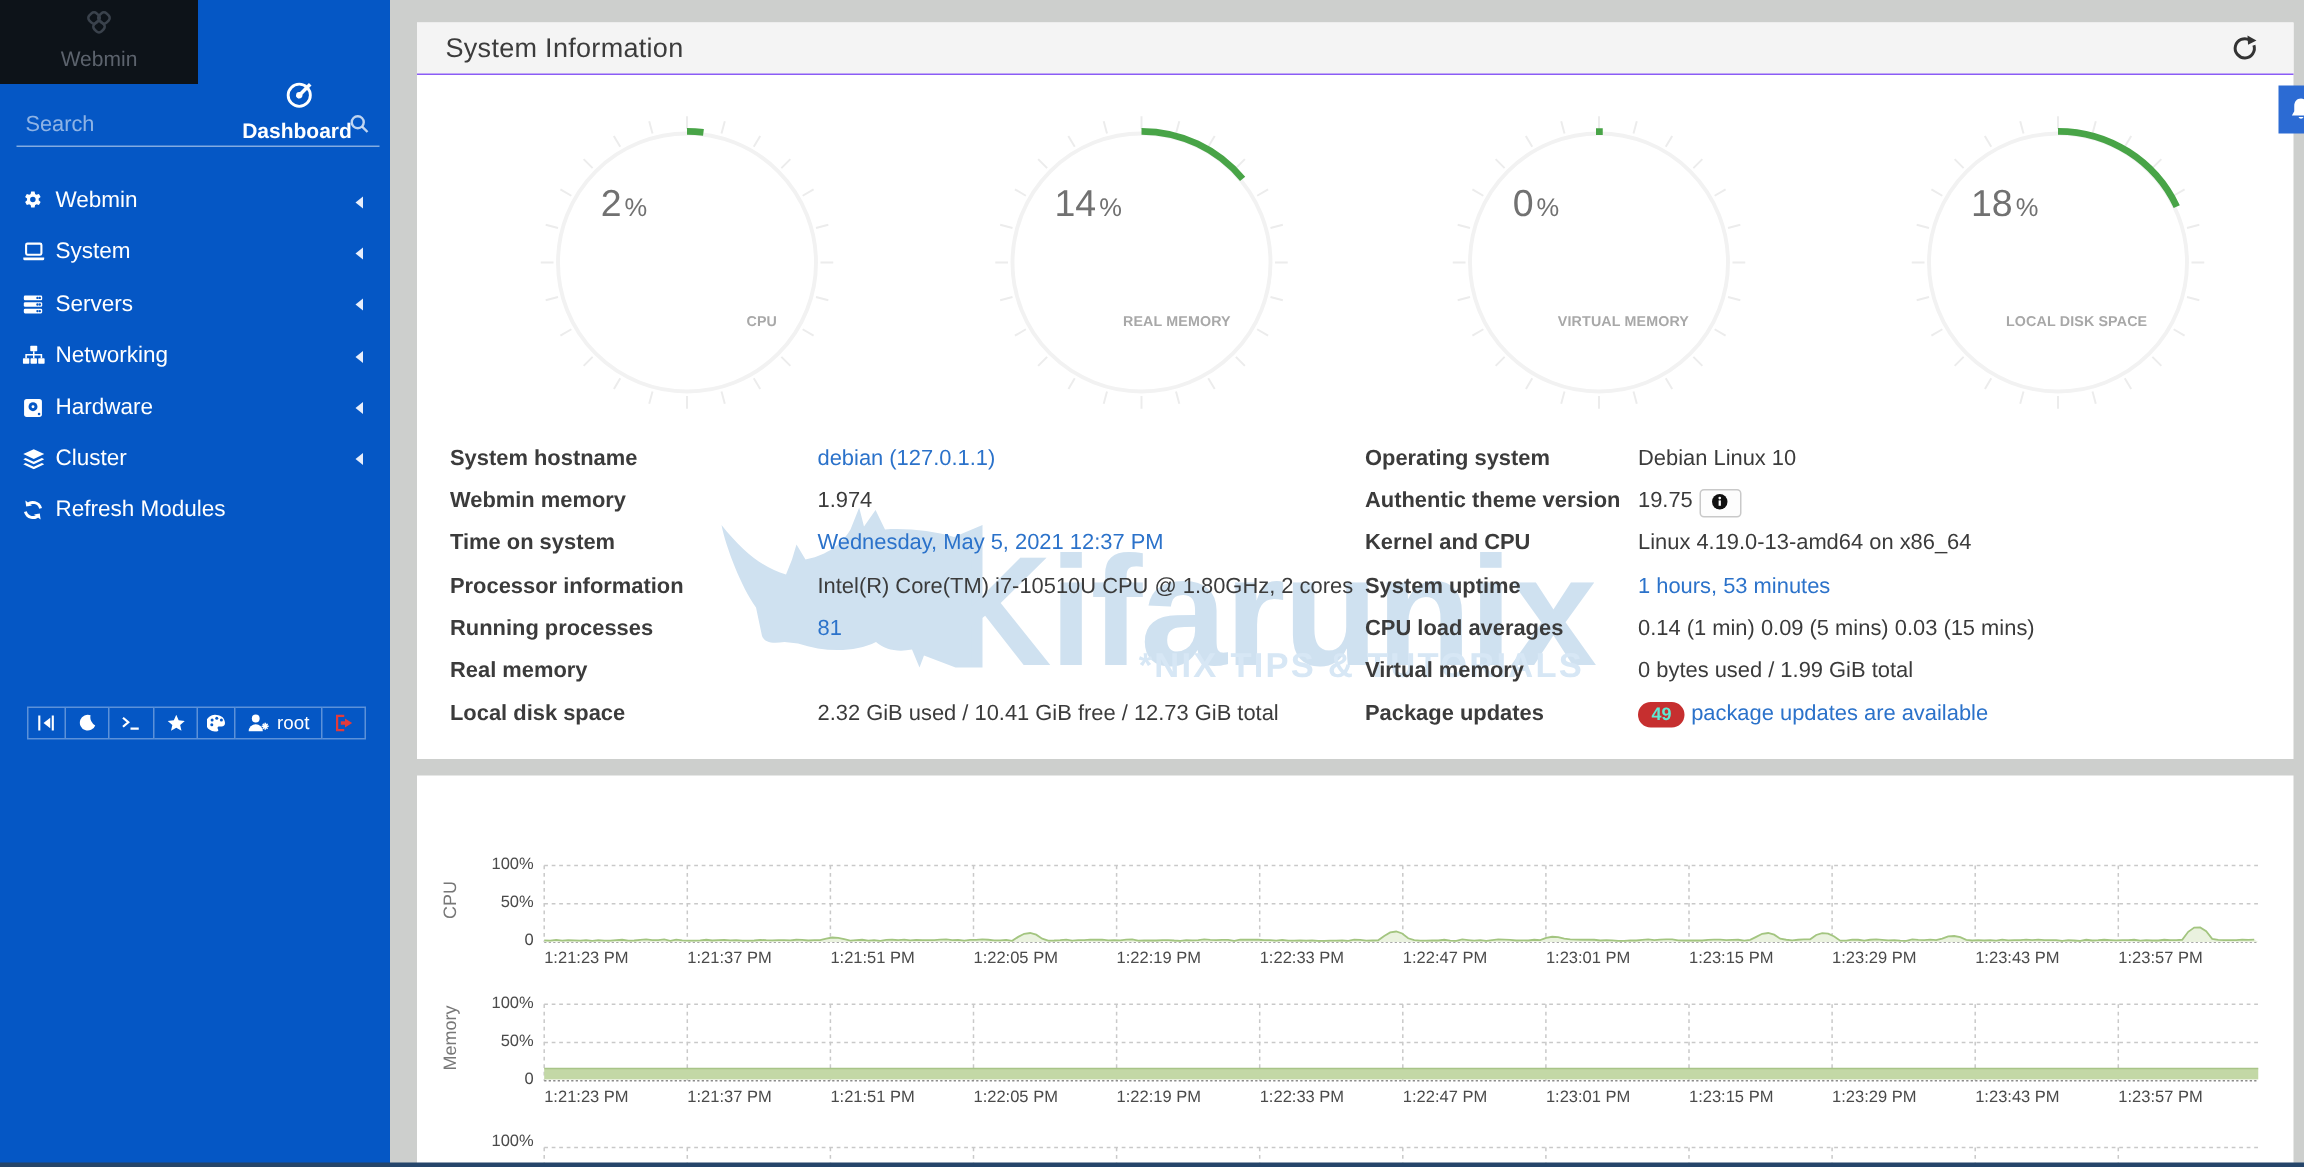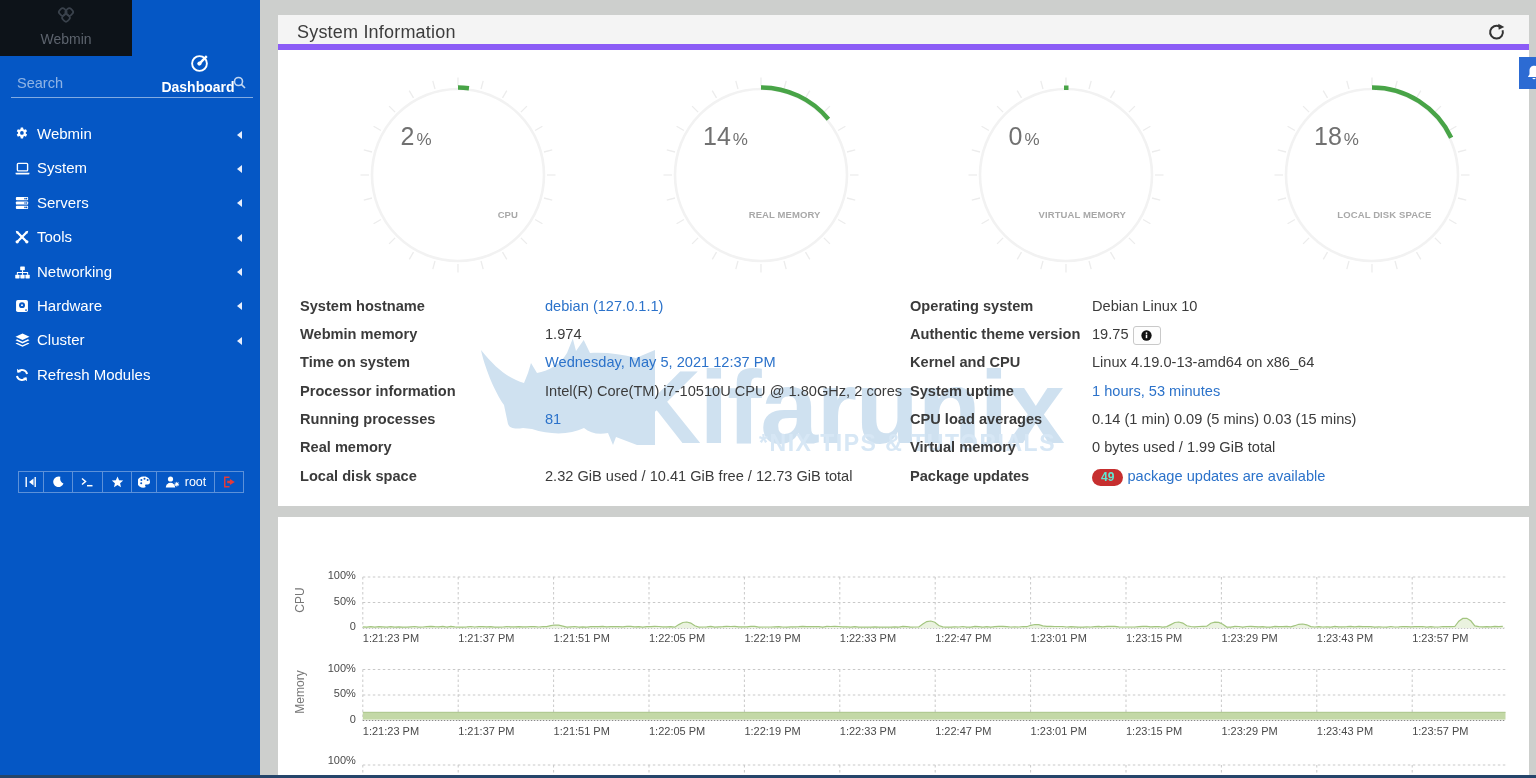--- a/index.html
+++ b/index.html
@@ -15,21 +15,21 @@
 #menu { position:absolute; left:0; top:117px; width:264px; }
 .mi { position:relative; height:34.4px; }
 .mi .ico { position:absolute; left:15px; top:10px; width:15px; height:14px; }
 .mi .txt { position:absolute; left:37px; top:8px; font-size:15px; color:#fff; }
 .mi .car { position:absolute; right:22px; top:13.5px; width:0; height:0; border-top:4px solid transparent; border-bottom:4px solid transparent; border-right:5px solid #e8eefb; }
 #bbar { position:absolute; left:18px; top:471px; height:22px; display:flex;text-align:center; }
 .bb { border:1px solid rgba(255,255,255,0.35); border-left:none; height:22px; display:flex; align-items:center; justify-content:center; }
 .bb:first-child { border-left:1px solid rgba(255,255,255,0.35); }
 #main { position:absolute; left:264px; top:0; width:1272px; height:778px; background:#cdcfcd; }
 .panel { position:absolute; background:#fff; }
-.phead { position:absolute; left:0; top:0; right:0; background:#f4f4f4; border-bottom:6px solid #8b5cf6; }
+.phead { position:absolute; left:0; top:0; right:0; background:#f4f4f4; border-bottom:1px solid #8b5cf6; }
 #p1 { left:14px; top:15px; width:1251px; height:491px; }
 #p1 .phead { height:35px; }
 #p1 .ptitle { position:absolute; left:19px; top:7px; font-size:18px; letter-spacing:0.2px; color:#3c3c3c; }
 #p2 { left:14px; top:517px; width:1251px; height:261px; }
 #p2 .phead { height:29px; }
 #p2 .ptitle { position:absolute; left:35px; top:6px; font-size:15px; color:#3c3c3c; }
 #p2 .caret { position:absolute; left:13px; top:11px; width:0; height:0; border-left:5px solid transparent; border-right:5px solid transparent; border-top:6px solid #9a9a9a; }
 .gpct { position:absolute; font-size:25px; color:#717171; line-height:25px; white-space:nowrap; }
 .gpct .pc { font-size:17px; margin-left:2px; }
 .glbl { position:absolute; font-size:9.5px; font-weight:bold; color:#a8a8a8; letter-spacing:0.1px; }
@@ -94,34 +94,20 @@
             <g fill="#0557c5">
               <circle cx="11.4" cy="3" r="0.9"></circle>
               <circle cx="13.2" cy="3" r="0.9"></circle>
               <circle cx="11.4" cy="8" r="0.9"></circle>
               <circle cx="13.2" cy="8" r="0.9"></circle>
               <circle cx="11.4" cy="13" r="0.9"></circle>
               <circle cx="13.2" cy="13" r="0.9"></circle>
             </g>
           </svg></span>
         <span class="txt">Servers</span>
-        <div class="car"></div>
-      </div>
-<div class="mi">
-        <span class="ico"><svg width="14" height="14" viewBox="0 0 16 16">
-            <g stroke="#fff" stroke-linecap="round">
-              <line x1="3.2" y1="3.2" x2="12.8" y2="12.8" stroke-width="2.6"></line>
-              <line x1="12.8" y1="3.2" x2="3.2" y2="12.8" stroke-width="2.6"></line>
-            </g>
-            <path d="M0.8 0.8 l3.4 1 -2.4 2.4 z" fill="#fff"></path>
-            <path d="M15.2 0.8 l-1 3.4 -2.4 -2.4 z" fill="#fff"></path>
-            <circle cx="13.5" cy="13.5" r="1.9" fill="#fff"></circle>
-            <circle cx="2.5" cy="13.5" r="1.9" fill="#fff"></circle>
-          </svg></span>
-        <span class="txt">Tools</span>
         <div class="car"></div>
       </div>
 <div class="mi">
         <span class="ico"><svg width="15" height="13" viewBox="0 0 16 14">
             <g fill="#fff">
               <rect x="5.5" y="0.5" width="5" height="4" rx="0.5"></rect>
               <rect x="0.2" y="9.5" width="4.6" height="4" rx="0.5"></rect>
               <rect x="5.7" y="9.5" width="4.6" height="4" rx="0.5"></rect>
               <rect x="11.2" y="9.5" width="4.6" height="4" rx="0.5"></rect>
             </g>

